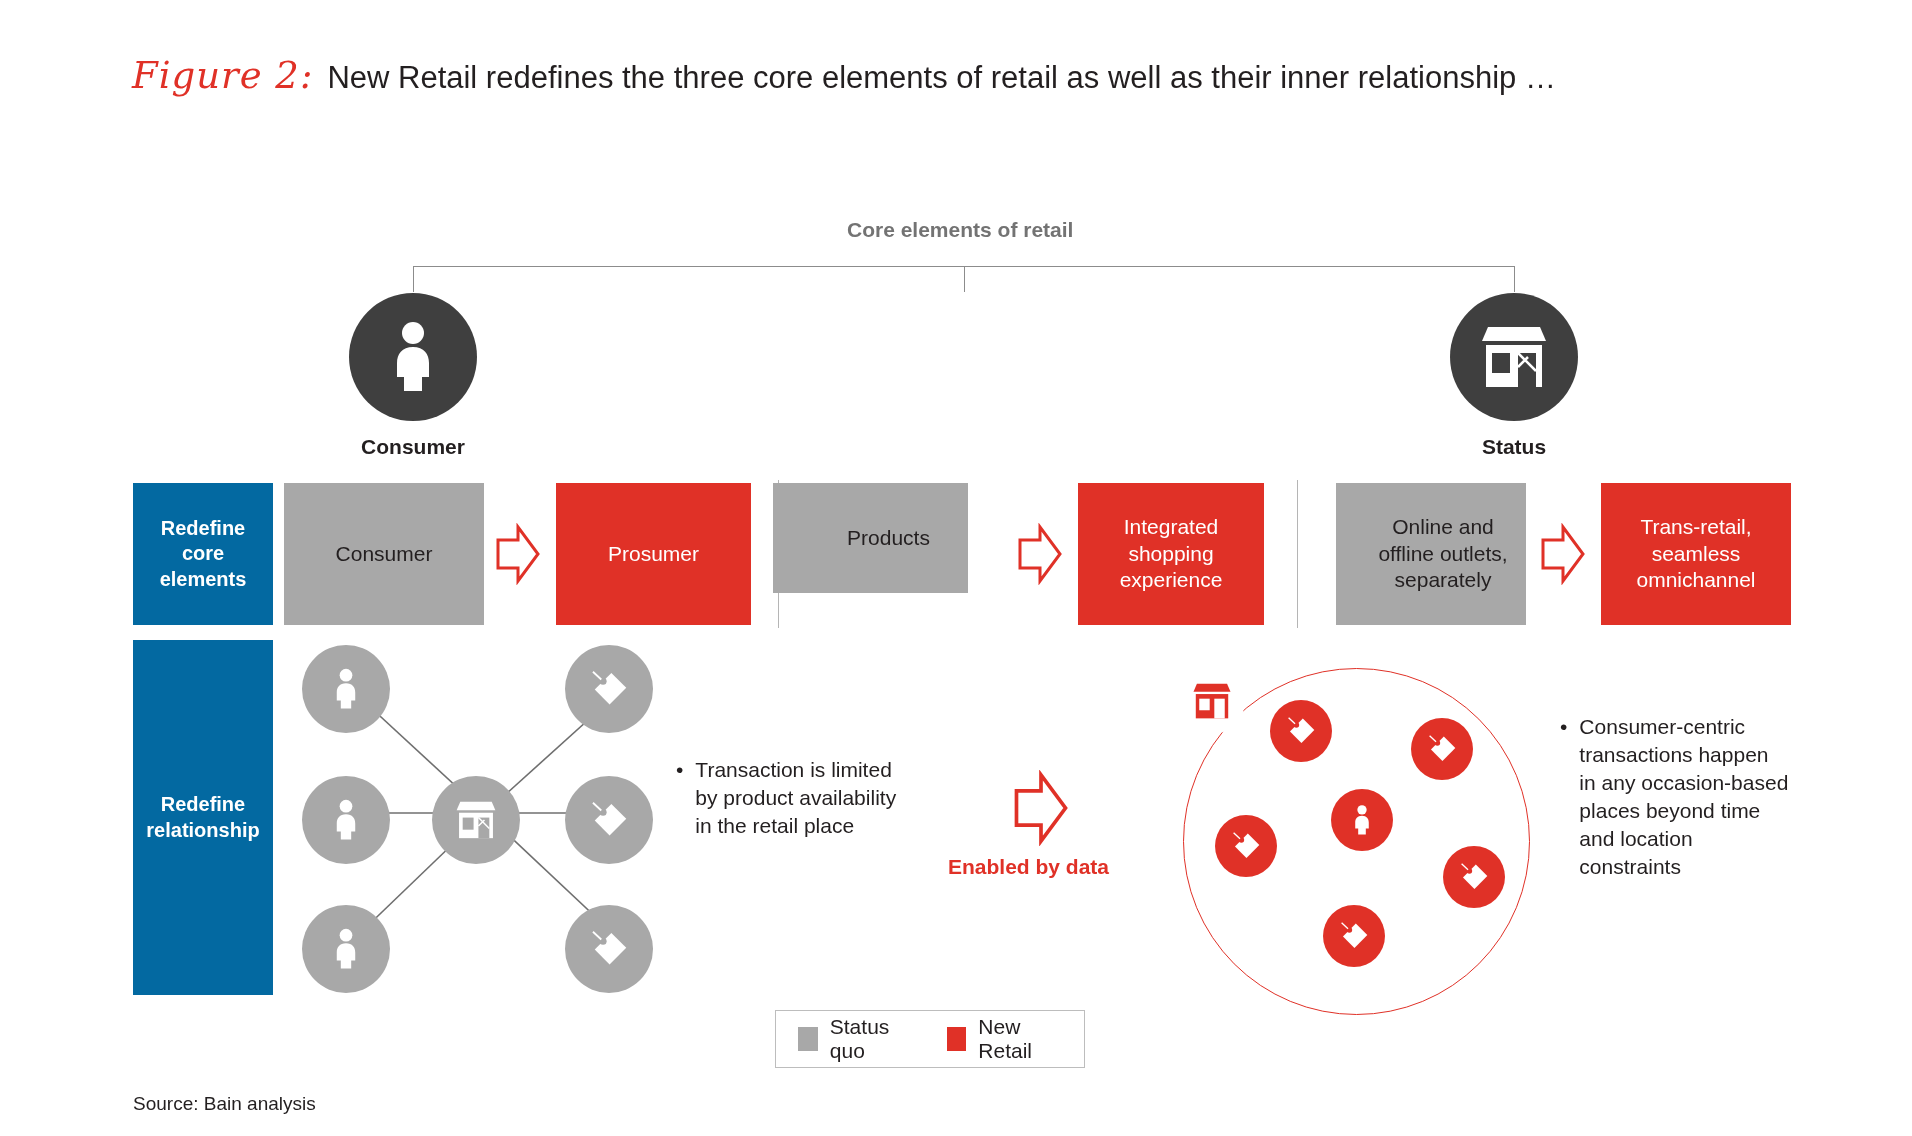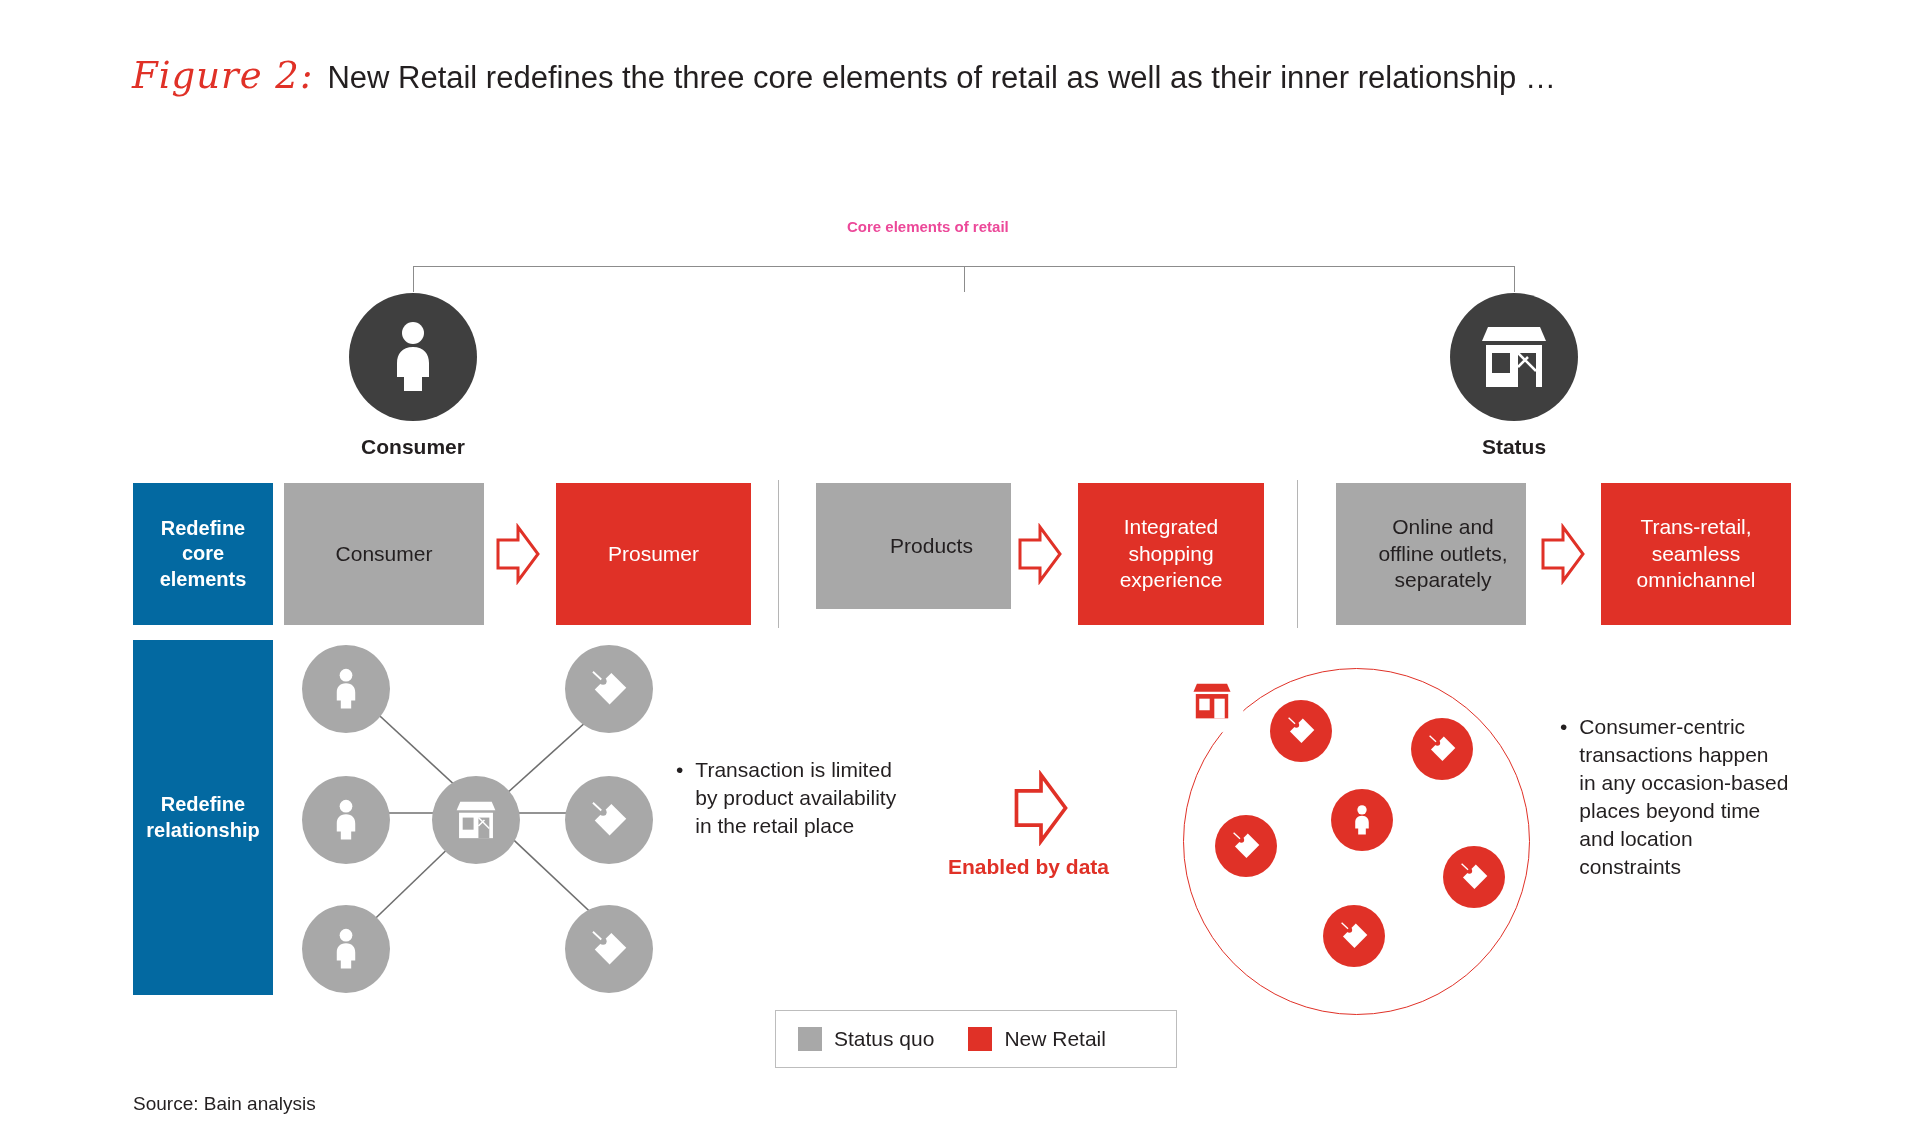--- a/index.html
+++ b/index.html
@@ -44,23 +44,23 @@
     font-size: 31px;
     color: #231f20;
     font-weight: 400;
   }
 
   
   .core-label {
     position: absolute;
     left: 847px;
     top: 190px;
-    font-size: 15px;
+    font-size: 21px;
     font-weight: bold;
-    color: #ec4899;
+    color: #737373;
     white-space: nowrap;
   }
   .bracket {
     position: absolute;
     left: 413px;
     top: 238px;
     width: 1102px;
     height: 26px;
   }
   .bracket .hline {
@@ -285,21 +285,21 @@
   <div class="box grey" style="left:284px; top:455px; width:200px; height:142px;">Consumer</div>
   <div class="arrow-out" style="left:496px; top:495px;">
     <svg width="44" height="62" viewBox="0 0 44 62" aria-hidden="true">
       <path d="M2 17 L22 17 L22 4 L42 31 L22 58 L22 45 L2 45 Z" fill="none" stroke="#e03127" stroke-width="3"></path>
     </svg>
   </div>
   <div class="box red" style="left:556px; top:455px; width:195px; height:142px;">Prosumer</div>
 
   <div class="divider-v" style="left:778px; top:452px; height:148px;"></div>
 
-  <div class="box grey" style="left:816px; top:455px; width:195px; height:126px;padding-left:44px;">Products</div>
+  <div class="box grey" style="left:773px; top:455px; width:195px; height:110px;padding-left:44px;">Products</div>
   <div class="arrow-out" style="left:1018px; top:495px;">
     <svg width="44" height="62" viewBox="0 0 44 62" aria-hidden="true">
       <path d="M2 17 L22 17 L22 4 L42 31 L22 58 L22 45 L2 45 Z" fill="none" stroke="#e03127" stroke-width="3"></path>
     </svg>
   </div>
   <div class="box red" style="left:1078px; top:455px; width:186px; height:142px;">Integrated shopping experience</div>
 
   <div class="divider-v" style="left:1297px; top:452px; height:148px;"></div>
 
   <div class="box grey" style="left:1336px; top:455px; width:190px; height:142px;padding-left:32px;">Online and offline outlets, separately</div>
@@ -440,21 +440,21 @@
       <circle cx="27" cy="24" r="6" fill="#e03127"></circle>
       <path d="M24 21 L10 8" stroke="#ffffff" stroke-width="3" fill="none"></path>
     </svg>
   </div>
 
   <div class="bullet-block" style="left:1560px; top:685px; width:230px;">
     <span class="bullet-dot">•</span>
     <span>Consumer-centric transactions happen in any occasion-based places beyond time and location constraints</span>
   </div>
 
-  <div class="legend" style="left:775px; top:982px; width:402px; height:58px;">
+  <div class="legend" style="left:775px; top:982px; width:310px; height:58px;">
     <div class="legend-item">
       <span class="swatch grey"></span>
       <span>Status quo</span>
     </div>
     <div class="legend-item">
       <span class="swatch red"></span>
       <span>New Retail</span>
     </div>
   </div>
 

